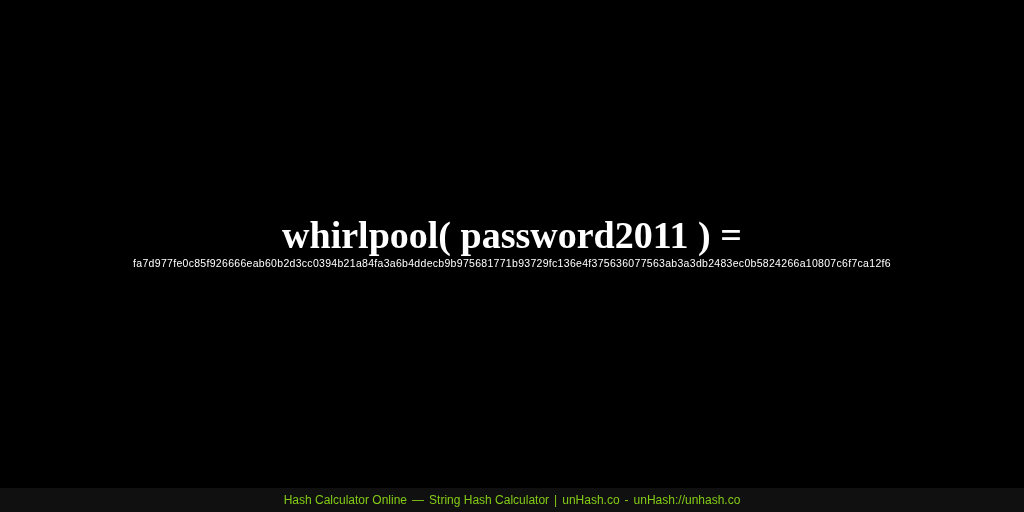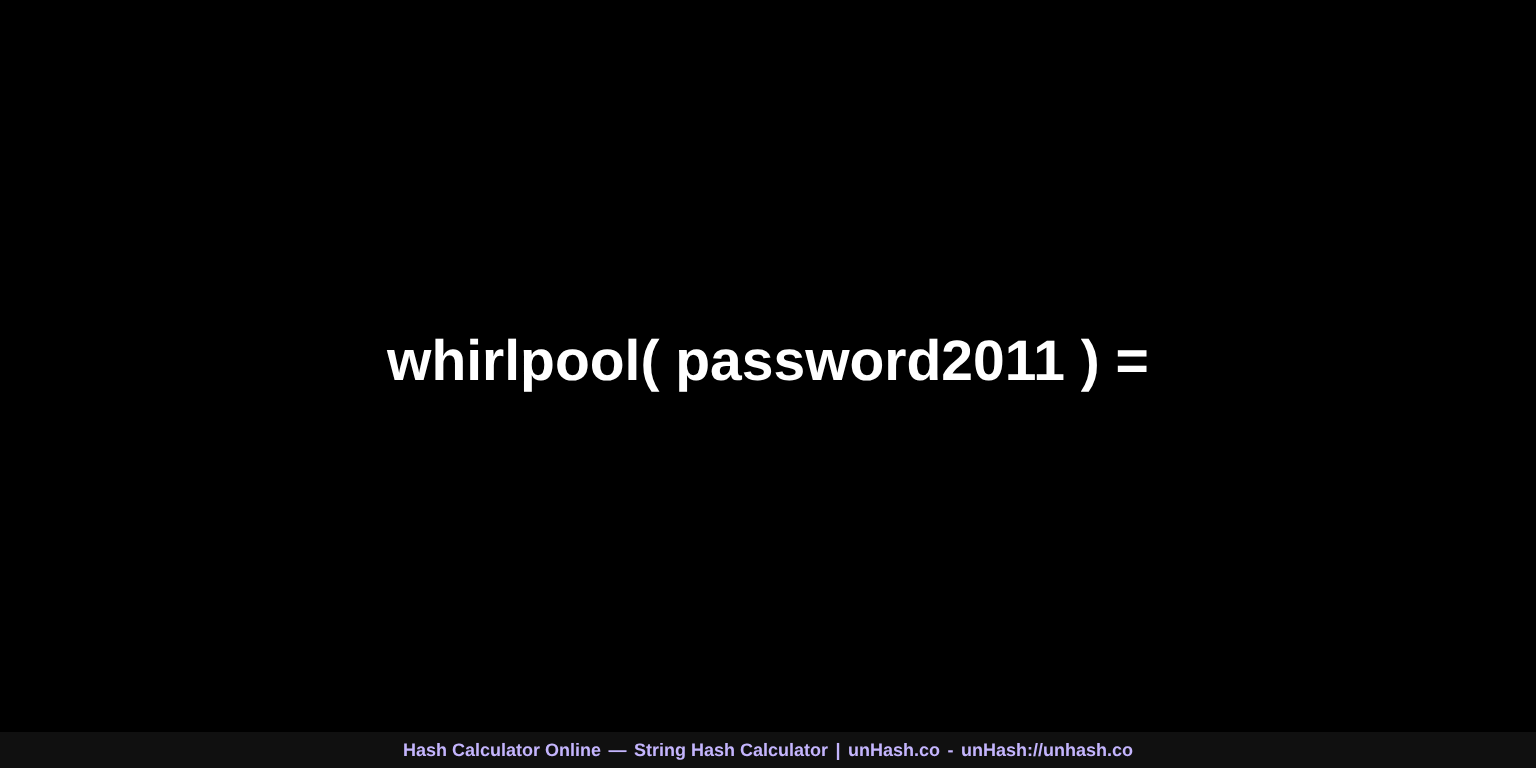--- a/index.html
+++ b/index.html
@@ -22,51 +22,52 @@
       align-items: center;
       justify-content: center;
       height: calc(100% - 30px);
       padding: 0 40px;
     }
     .hash-expression {
       font-size: 38px;
       font-weight: bold;
       text-align: center;
       white-space: nowrap;
+      font-family: Liberation Serif, serif;
     }
     .hash-output {
       font-size: 10.5px;
       font-family: Arial, Helvetica, sans-serif;
       text-align: center;
       letter-spacing: 0.3px;
       white-space: nowrap;
     }
     .footer {
       position: absolute;
       bottom: 0;
       left: 0;
       right: 0;
       height: 24px;
       background-color: #101010;
       display: flex;
       align-items: center;
       justify-content: center;
       font-size: 12px;
-      color: #c4b5fd;
-      font-weight: bold;
+      color: #84cc16;
     }
     .footer-sep {
       margin: 0 5px;
     }
   </style>
 </head>
 <body>
 
 <div class="main-content">
   <div class="hash-expression">whirlpool( password2011 ) =</div>
+  <div class="hash-output">fa7d977fe0c85f926666eab60b2d3cc0394b21a84fa3a6b4ddecb9b975681771b93729fc136e4f375636077563ab3a3db2483ec0b5824266a10807c6f7ca12f6</div>
 </div>
 
 <div class="footer">
   <span>Hash Calculator Online</span>
   <span class="footer-sep">—</span>
   <span>String Hash Calculator</span>
   <span class="footer-sep">|</span>
   <span>unHash.co</span>
   <span class="footer-sep">-</span>
   <span>unHash://unhash.co</span>

